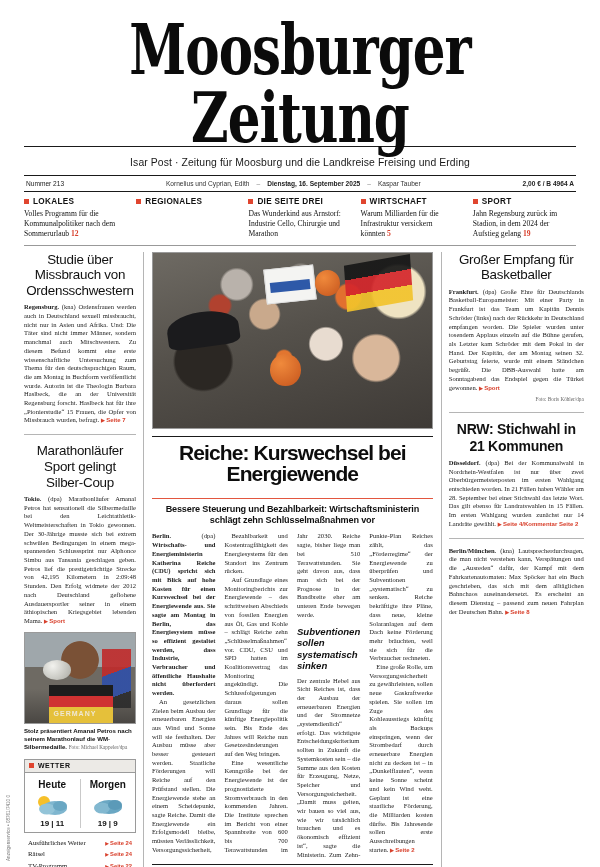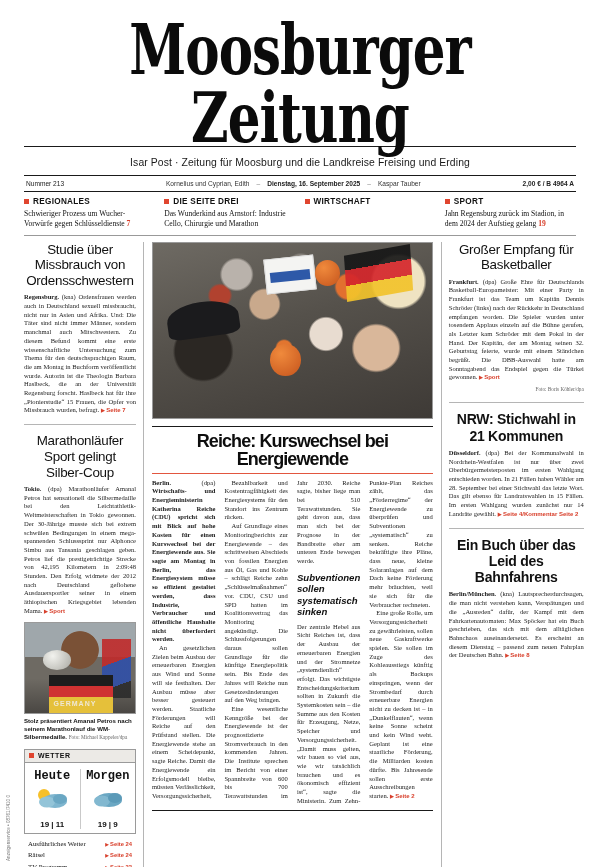--- a/index.html
+++ b/index.html
@@ -172,23 +172,23 @@
     background: linear-gradient(180deg, #1d1d1d 0 30%, #cf3232 30% 58%, #e5c03a 58% 100%); }
   .runner .flagdrape { position: absolute; right: 4%; top: 18%; width: 26%; height: 66%;
     background: linear-gradient(160deg, #c02a2a 0 40%, #2f4fa8 40% 75%, #2b2b2b 75%); opacity: .9; }
   .runner .txt { position: absolute; left: 26%; bottom: 6%; font-family:"Liberation Sans",sans-serif;
     font-size: 7px; font-weight: 700; color: #efe7d2; letter-spacing: 1px; }
 
   
   .bigrule-top { border-top: 1.6px solid #1a1a1a; margin: 7px 0 5px 0; }
   h1.big {
     font-family: "Liberation Sans", sans-serif;
-    font-weight: 700; font-size: 18px; line-height: 1.0;
+    font-weight: 700; font-size: 21px; line-height: 1.0;
     letter-spacing: -0.9px; text-align: center; color: #0d0d0d;
-    margin-bottom: 5px;
+    margin-bottom: 14px;
   }
   .redrule { border-top: 1.3px solid #e2563f; margin-bottom: 5px; }
   h3.sub {
     font-family: "Liberation Sans", sans-serif;
     font-weight: 700; font-size: 9.1px; text-align: center;
     line-height: 1.2; color: #111; margin-bottom: 7px; letter-spacing: -0.15px;
   }
   .cols3 { column-count: 4; column-gap: 9px; column-rule: 0px; }
   .cols3 p { break-inside: auto; }
   .lead { font-weight: 700; }
@@ -202,23 +202,23 @@
   
   .wbox { border: 0.8px solid #9a9a9a; margin-top: 8px; }
   .wbox-hd {
     background: #eceae6; border-bottom: 0.8px solid #9a9a9a;
     font-family: "Liberation Sans", sans-serif; font-weight: 700; font-size: 7px;
     letter-spacing: .5px; padding: 2.5px 4px; display: flex; align-items: center; gap: 4px;
   }
   .wrow { display: flex; padding: 6px 0 4px 0; }
   .wcell { flex: 1; text-align: center; }
   .wcell + .wcell { border-left: 0.7px solid #c9c9c9; }
-  .wlabel { font-family: Liberation Mono, monospace; font-weight: 700; font-size: 12px; margin-bottom: 3px; }
+  .wlabel { font-family: Liberation Sans, sans-serif; font-weight: 700; font-size: 10px; margin-bottom: 3px; }
   .wicon { height: 24px; display: flex; align-items: center; justify-content: center; }
-  .wtemp { font-family: "Liberation Sans", sans-serif; font-weight: 700; font-size: 8px; margin-top: 10px; }
+  .wtemp { font-family: "Liberation Sans", sans-serif; font-weight: 700; font-size: 8px; margin-top: 2px; }
   .wlinks { padding: 4px 4px 4px 4px; }
   .wlink {
     display: flex; justify-content: space-between; align-items: baseline;
     font-family: "Liberation Serif", serif; font-size: 6.8px; padding: 2.2px 0;
   }
   .wlink .pgr { color: #d8402c; font-weight: 700; font-family:"Liberation Sans",sans-serif; font-size: 5.8px; }
   .wlink .pgr::before { content: "\25B6  "; font-size: 4.6px; }
 
   .vert-credit {
     position: absolute; font-family: "Liberation Sans", sans-serif; font-size: 4.6px;
@@ -246,36 +246,43 @@
       <span class="sep">–</span>
       <span class="saints">Kaspar Tauber</span>
     </div>
     <div class="price">2,00 € / B 4964 A</div>
   </div>
 
   <div class="teaserbar">
     <div class="teaser">
       <div class="kicker">
           <span class="sqr"></span>
-          <span>REGIONALES</span>
-        </div>
-      <div class="tx"><span>Schwieriger Prozess um Wucher-Vorwürfe gegen Schlüsseldienste</span> <span class="pg">7</span></div>
+          <span>LOKALES</span>
+        </div>
+      <div class="tx"><span>Volles Programm für die Kommunalpolitiker nach dem Sommerurlaub</span> <span class="pg">12</span></div>
     </div>
     <div class="teaser">
       <div class="kicker">
           <span class="sqr"></span>
-          <span>DIE SEITE DREI</span>
-        </div>
-      <div class="tx"><span>Das Wunderkind aus Arnstorf: Industrie Cello, Chirurgie und Marathon</span> <span class="pg"></span></div>
+          <span>REGIONALES</span>
+        </div>
     </div>
     <div class="teaser">
       <div class="kicker">
           <span class="sqr"></span>
+          <span>DIE SEITE DREI</span>
+        </div>
+      <div class="tx"><span>Das Wunderkind aus Arnstorf: Industrie Cello, Chirurgie und Marathon</span> <span class="pg"></span></div>
+    </div>
+    <div class="teaser">
+      <div class="kicker">
+          <span class="sqr"></span>
           <span>WIRTSCHAFT</span>
         </div>
+      <div class="tx"><span>Warum Milliarden für die Infrastruktur versickern könnten</span> <span class="pg">5</span></div>
     </div>
     <div class="teaser">
       <div class="kicker">
           <span class="sqr"></span>
           <span>SPORT</span>
         </div>
       <div class="tx"><span>Jahn Regensburg zurück im Stadion, in dem 2024 der Aufstieg gelang</span> <span class="pg">19</span></div>
     </div>
   </div>
 
@@ -374,20 +381,21 @@
             </div>
           <div class="ball1"></div>
           <div class="ball2"></div>
           <div class="cap"></div>
         </div>
       </div>
 
       <div class="bigrule-top"></div>
       <h1 class="big">Reiche: Kurswechsel bei Energiewende</h1>
       <div class="redrule"></div>
+      <h3 class="sub">Bessere Steuerung und Bezahlbarkeit: Wirtschaftsministerin schlägt zehn Schlüsselmaßnahmen vor</h3>
 
       <div class="cols3">
         <p class="body">
           <span class="place">Berlin.</span>
           <span>(dpa)</span>
           <span class="lead">Wirtschafts- und Energieministerin Katherina Reiche (CDU) spricht sich mit Blick auf hohe Kosten für einen Kurswechsel bei der Energiewende aus. Sie sagte am Montag in Berlin, das Energiesystem müsse so effizient gestaltet werden, dass Industrie, Verbraucher und öffentliche Haushalte nicht überfordert werden.</span>
         </p>
         <p class="body">An gesetzlichen Zielen beim Ausbau der erneuerbaren Energien aus Wind und Sonne will sie festhalten. Der Ausbau müsse aber besser gesteuert werden. Staatliche Förderungen will Reiche auf den Prüfstand stellen. Die Energiewende stehe an einem Scheidepunkt, sagte Reiche. Damit die Energiewende ein Erfolgsmodell bleibe, müssten Verlässlichkeit, Versorgungssicherheit,</p>
         <p class="body">Bezahlbarkeit und Kostentragfähigkeit des Energiesystems für den Standort ins Zentrum rücken.</p>
         <p class="body">Auf Grundlage eines Monitoringberichts zur Energiewende – des schrittweisen Abschieds von fossilen Energien aus Öl, Gas und Kohle – schlägt Reiche zehn „Schlüsselmaßnahmen“ vor. CDU, CSU und SPD hatten im Koalitionsvertrag das Monitoring angekündigt. Die Schlussfolgerungen daraus sollen Grundlage für die künftige Energiepolitik sein. Bis Ende des Jahres will Reiche nun Gesetzesänderungen auf den Weg bringen.</p>
@@ -422,21 +430,20 @@
       <h2 class="hl sm">NRW: Stichwahl in 21 Kommunen</h2>
       <p class="body">
         <span class="place">Düsseldorf.</span>
         <span>(dpa)</span>
         <span>Bei der Kommunalwahl in Nordrhein-Westfalen ist nur über zwei Oberbürgermeisterposten im ersten Wahlgang entschieden worden. In 21 Fällen haben Wähler am 28. September bei einer Stichwahl das letzte Wort. Das gilt ebenso für Landratswahlen in 15 Fällen. Im ersten Wahlgang wurden zunächst nur 14 Landräte gewählt.</span>
         <span class="ref">Seite 4/Kommentar Seite 2</span>
       </p>
 
       <div class="sep-rule"></div>
 
-      <h2 class="hl sm">Ein Buch über das Leid des Bahnfahrens</h2>
       <p class="body">
         <span class="place">Berlin/München.</span>
         <span>(kna)</span>
         <span>Lautsprecherdurchsagen, die man nicht verstehen kann, Verspätungen und die „Ausreden“ dafür, der Kampf mit dem Fahrkartenautomaten: Max Spöcker hat ein Buch geschrieben, das sich mit dem alltäglichen Bahnchaos auseinandersetzt. Es erscheint an diesem Dienstag – passend zum neuen Fahrplan der Deutschen Bahn.</span>
         <span class="ref">Seite 8</span>
       </p>
     </div>
   </div>
 
   <div class="vert-credit" style="left:6px;top:795px">Anzeigenservice • 08761/7410 0</div>

